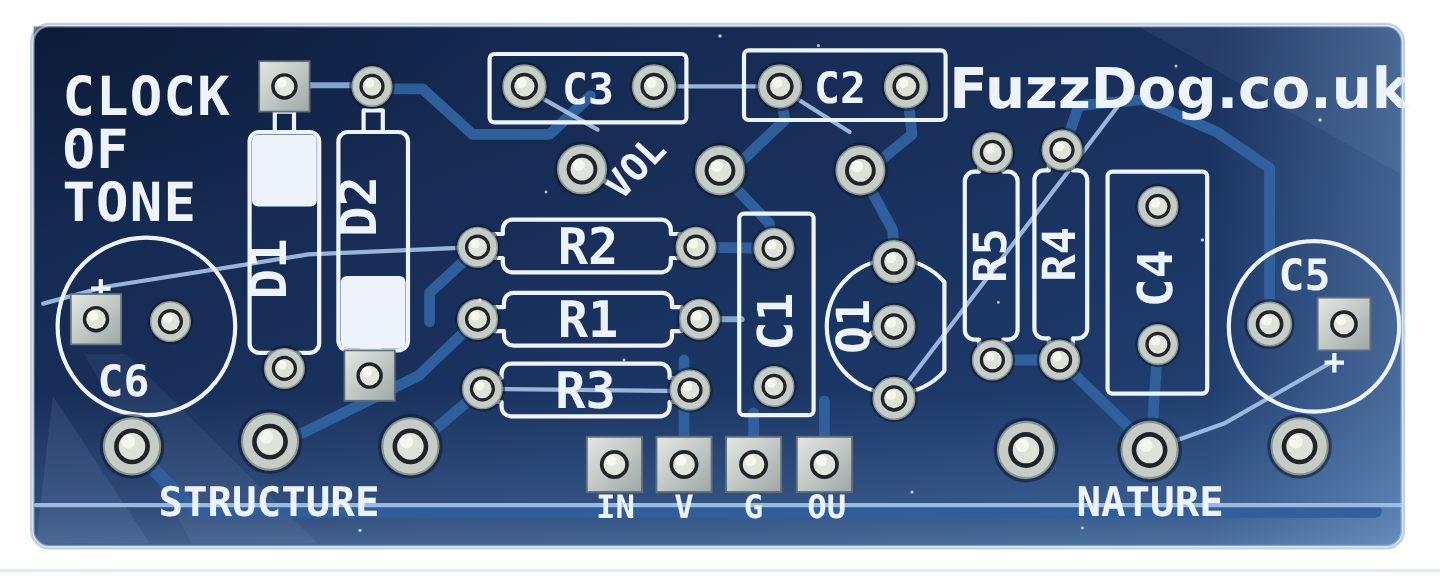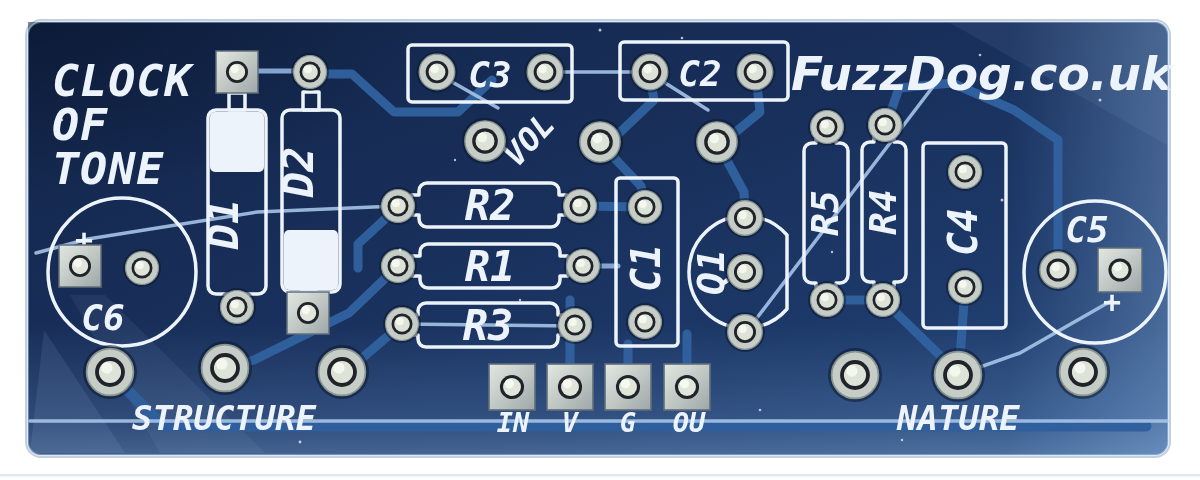--- a/index.html
+++ b/index.html
@@ -1,16 +1,16 @@
 <!DOCTYPE html>
 <html><head>
 <meta charset="utf-8">
 <style>
   html,body{margin:0;padding:0;background:#ffffff;}
-  .stage{width:1200px;height:480px;position:relative;background:#ffffff;overflow:hidden;font-style:italic;}
+  .stage{width:1200px;height:480px;position:relative;background:#ffffff;overflow:hidden;}
   svg{display:block;}
   .silk{fill:#edf3fa;}
   .silkline{stroke:#edf3fa;fill:none;stroke-width:3.5;stroke-linejoin:round;stroke-linecap:round;}
   .tthick{stroke:#30629f;fill:none;stroke-width:9;stroke-linejoin:round;stroke-linecap:round;opacity:.95;}
   .tbus{stroke:#2f5f9d;fill:none;stroke-width:11;stroke-linejoin:round;stroke-linecap:round;opacity:.95;}
   .tthin{stroke:#a6c4e8;fill:none;stroke-width:3.5;stroke-linejoin:round;stroke-linecap:round;opacity:.9;}
   .tmed{stroke:#8fb2dd;fill:none;stroke-width:5;stroke-linejoin:round;stroke-linecap:round;opacity:.9;}
   text.mono{font-family:"DejaVu Sans Mono",monospace;font-weight:700;}
   text.brand{font-family:"DejaVu Sans","Liberation Sans",sans-serif;font-weight:700;}
 </style>

